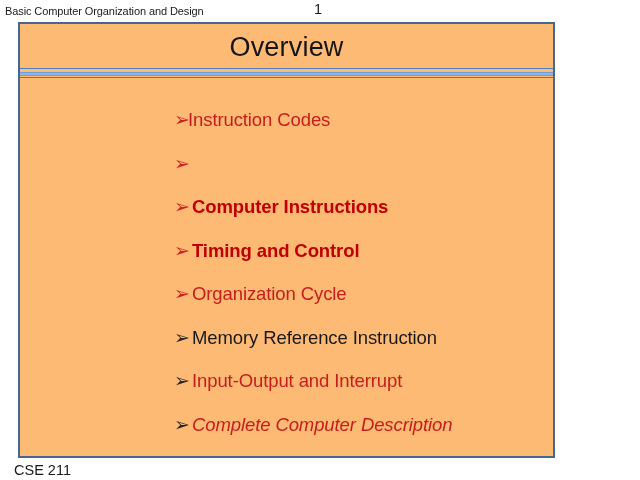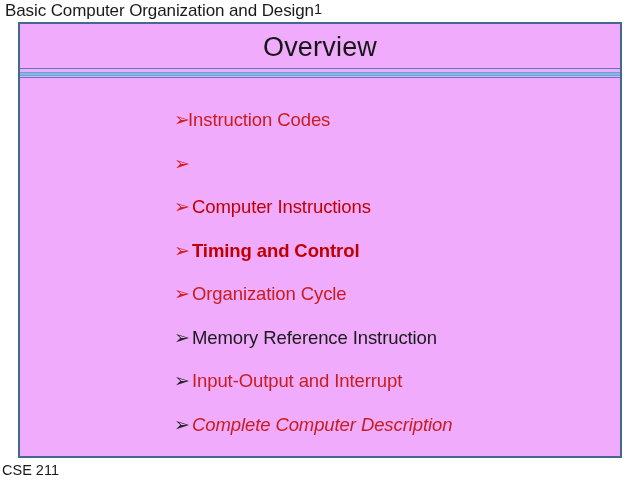--- a/index.html
+++ b/index.html
@@ -21,43 +21,43 @@
     position: absolute;
     left: 0;
     top: 0;
     width: 640px;
     height: 21px;
     display: flex;
     align-items: center;
   }
   #slide-header .hdr-title {
     margin-left: 5px;
-    font-size: 17px;
+    font-size: 11px;
     color: #1a1a1a;
     white-space: nowrap;
     letter-spacing: -0.1px;
   }
   #slide-header .hdr-pagenum {
     position: absolute;
     left: 314px;
     top: 1px;
     font-size: 14.5px;
     color: #1a1a1a;
   }
 
   
   #slide-frame {
     position: absolute;
     left: 18px;
     top: 22px;
-    width: 604px;
+    width: 537px;
     height: 436px;
     box-sizing: border-box;
     border: 2px solid #44688f;
-    background: #f0abfc;
+    background: #fdba74;
   }
 
   
   #title-band {
     position: absolute;
     left: 0;
     top: 0;
     width: 100%;
     height: 46px;
     display: flex;
@@ -126,21 +126,21 @@
     line-height: 1.15;
     letter-spacing: -0.1px;
   }
   
   .bullet-item.tight .bullet-marker { width: 14px; flex: 0 0 14px; }
   .bullet-item.tight .bullet-text  { margin-left: 0; }
 
   
   #slide-footer {
     position: absolute;
-    left: 2px;
+    left: 14px;
     top: 462px;
     font-size: 14.5px;
     color: #1a1a1a;
   }
 </style>
 </head>
 <body>
 
 <div id="slide-header">
   <span class="hdr-title">Basic Computer Organization and Design</span>
@@ -162,21 +162,21 @@
   <ul id="bullet-list" style="list-style: none; margin: 0px; padding: 0px;">
       <li class="bullet-item tight">
         <span class="bullet-marker" style="color: rgb(207, 32, 32);">➢</span>
         <span class="bullet-text" style="color: rgb(198, 30, 30);">Instruction Codes</span>
       </li>
       <li class="bullet-item">
         <span class="bullet-marker" style="color: rgb(207, 32, 32);">➢</span>
       </li>
       <li class="bullet-item">
         <span class="bullet-marker" style="color: rgb(207, 32, 32);">➢</span>
-        <span class="bullet-text" style="color: rgb(192, 0, 0); font-weight: normal;">Computer Instructions</span>
+        <span class="bullet-text" style="color: rgb(192, 0, 0); font-weight: bold;">Computer Instructions</span>
       </li>
       <li class="bullet-item">
         <span class="bullet-marker" style="color: rgb(207, 32, 32);">➢</span>
         <span class="bullet-text" style="color: rgb(192, 0, 0); font-weight: bold;">Timing and Control</span>
       </li>
       <li class="bullet-item">
         <span class="bullet-marker" style="color: rgb(207, 32, 32);">➢</span>
         <span class="bullet-text" style="color: rgb(198, 30, 30);">Organization Cycle</span>
       </li>
       <li class="bullet-item">

